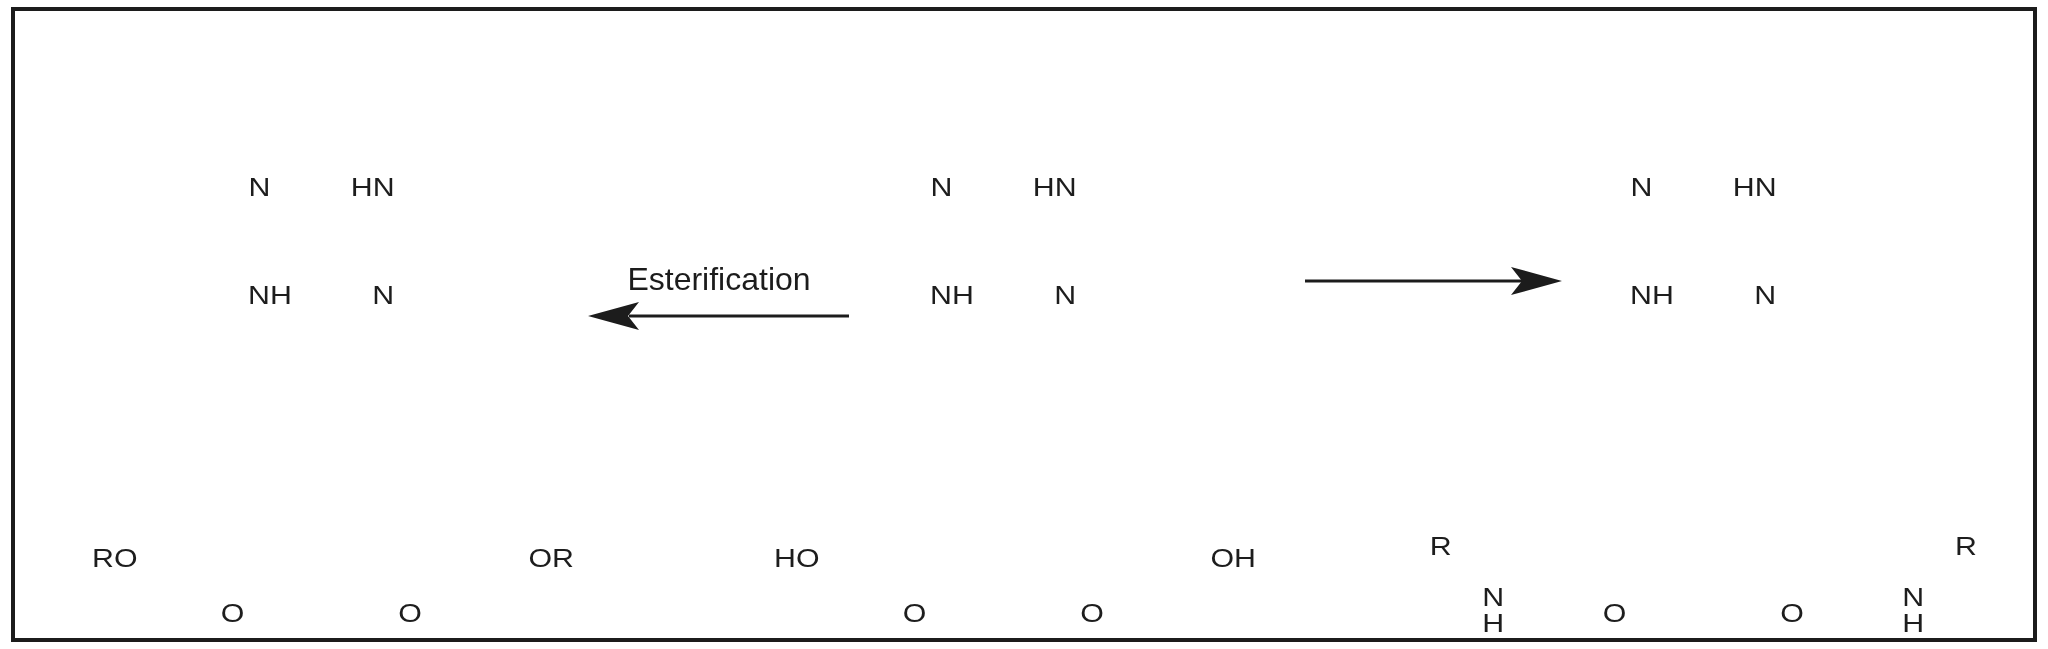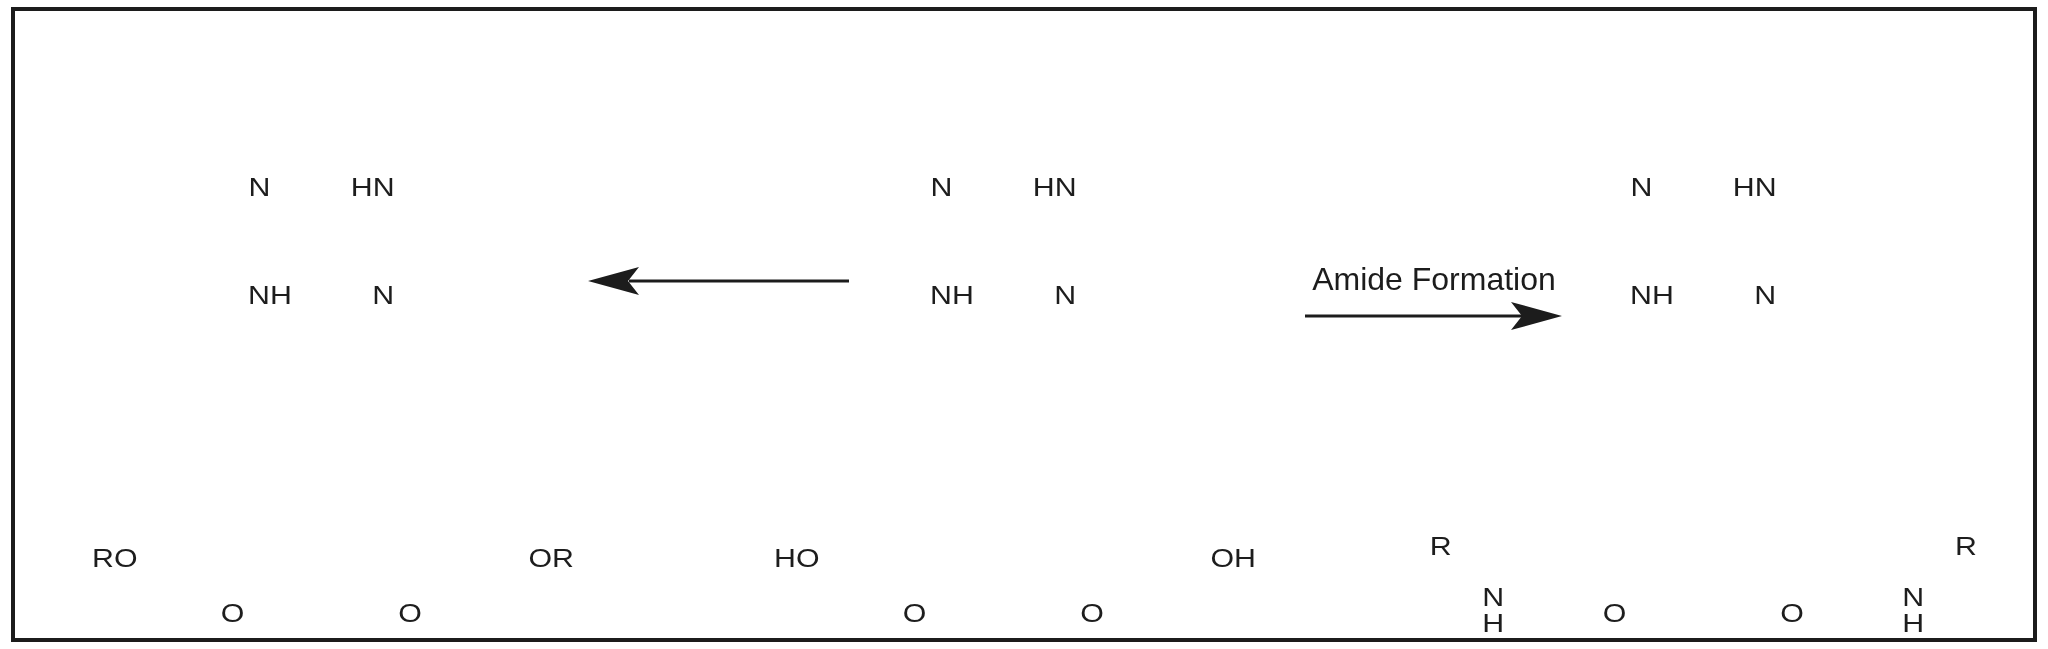--- a/index.html
+++ b/index.html
@@ -186,28 +186,28 @@
       <text x="140" y="605">N</text>
       <text x="140" y="631">H</text>
       <text x="95" y="555">R</text>
       <text x="500" y="605">N</text>
       <text x="500" y="631">H</text>
       <text x="545" y="555">R</text>
     </g>
   </svg>
 
   <div class="arrow-block" style="left:585px; width:268px">
+    <div class="arrow-label">Esterification</div>
     <svg class="arrow-graphic" width="268" height="36">
       <line x1="44" y1="18" x2="264" y2="18"></line>
       <polygon points="3,18 54,4 43,18 54,32"></polygon>
     </svg>
   </div>
 
   <div class="arrow-block" style="left:1303px; width:262px">
-    <div class="arrow-label">Amide Formation</div>
     <svg class="arrow-graphic" width="262" height="36">
       <line x1="2" y1="18" x2="220" y2="18"></line>
       <polygon points="259,18 208,4 219,18 208,32"></polygon>
     </svg>
   </div>
 
   <div class="frame"></div>
 </div>
 
 </body></html>

